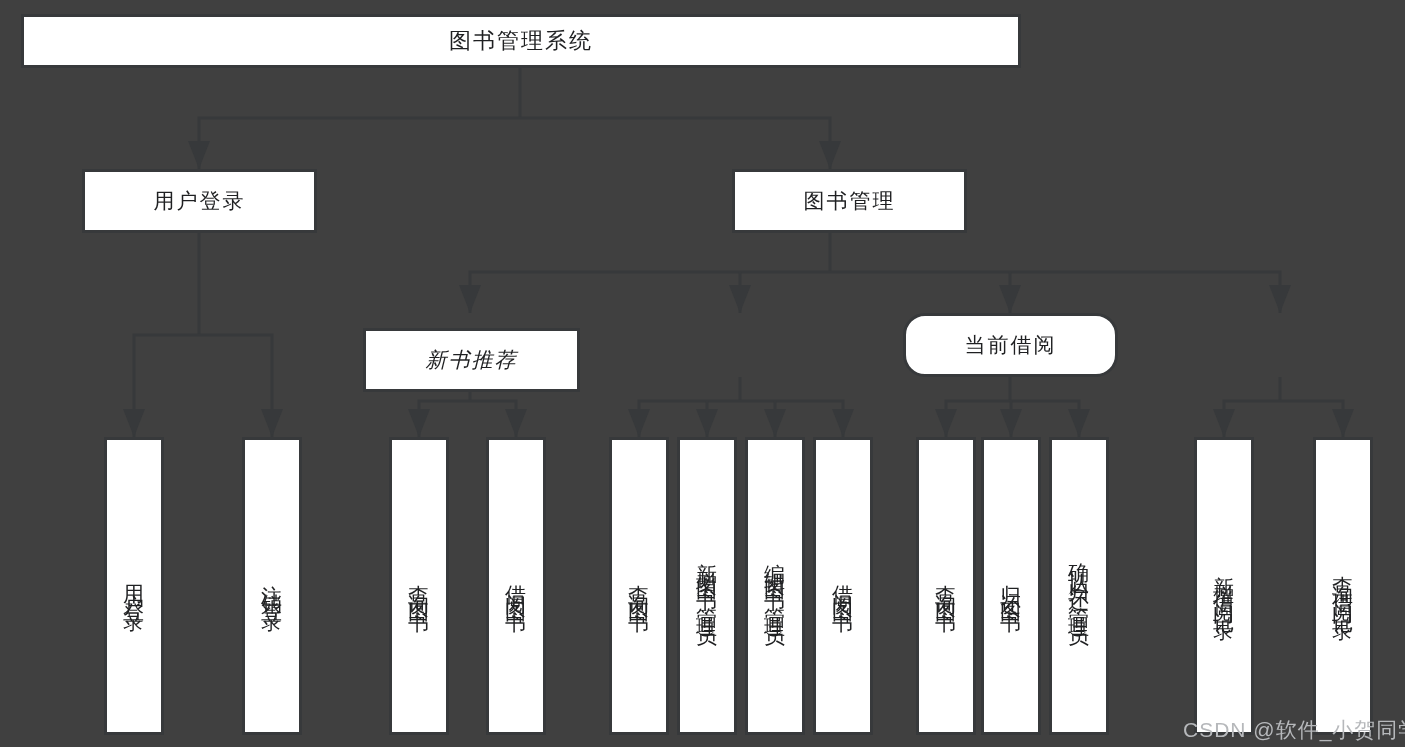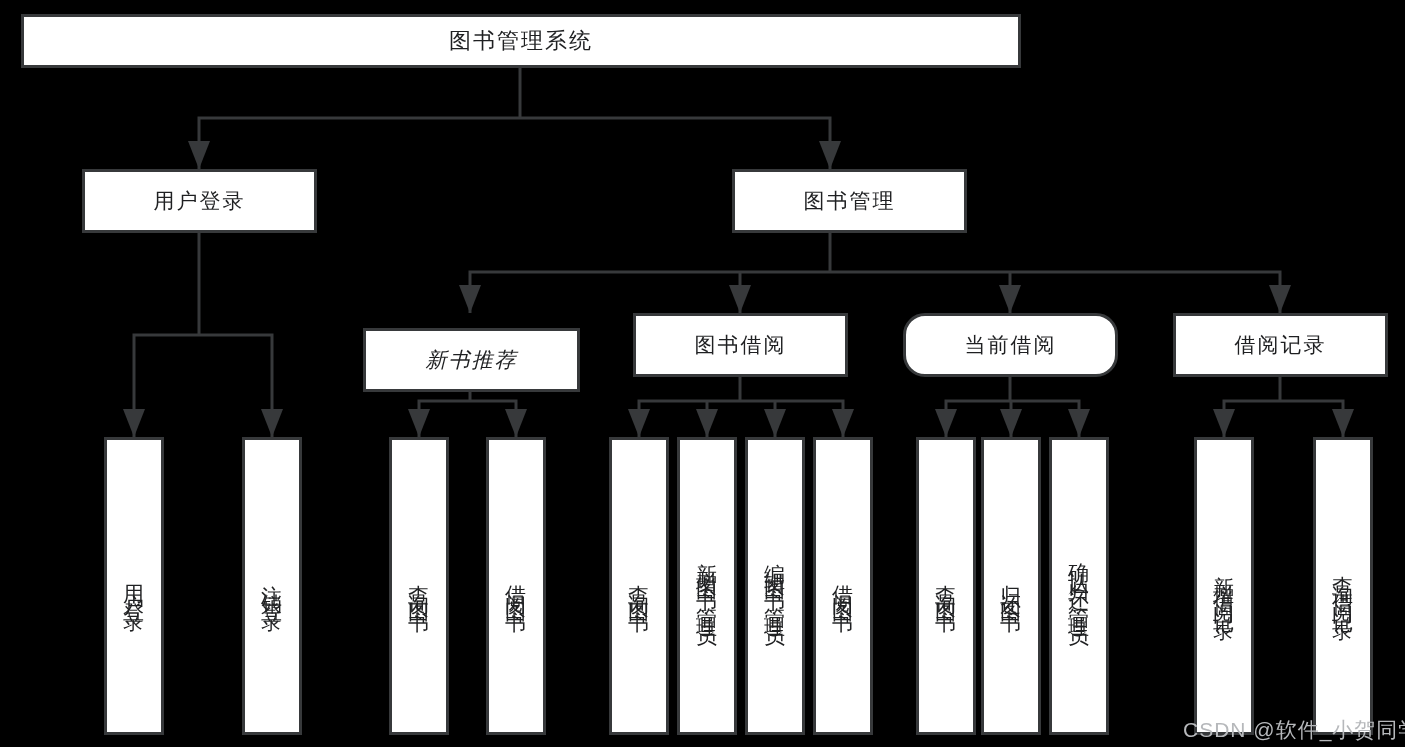--- a/index.html
+++ b/index.html
@@ -1,20 +1,20 @@
 <!DOCTYPE html>
 <html><head>
 <meta charset="utf-8">
 <style>
   html, body { margin: 0; padding: 0; background: #ffffff; }
   #canvas {
     position: relative;
     width: 1405px;
     height: 747px;
-    background: #000000;
+    background: #404040;
     font-family: "Liberation Sans", "DejaVu Sans", sans-serif;
     overflow: hidden;
   }
   #wires { position: absolute; left: 0; top: 0; }
   .node {
     position: absolute;
     box-sizing: border-box;
     background: #ffffff;
     border: 3px solid #37393b;
     color: #1f2022;
@@ -109,28 +109,22 @@
   <div class="node" style="left:82px; top:169px; width:235px; height:64px;">
     <span>用户登录</span>
   </div>
   <div class="node" style="left:712px; top:169px; width:235px; height:64px;margin-left:20px;">
     <span>图书管理</span>
   </div>
 
   <div class="node" style="left:363px; top:328px; width:217px; height:64px;font-style:italic;">
     <span>新书推荐</span>
   </div>
-  <div class="node" style="left:633px; top:313px; width:215px; height:64px;">
-    <span>图书借阅</span>
-  </div>
   <div class="node" style="left:903px; top:313px; width:215px; height:64px;border-radius:22px;">
     <span>当前借阅</span>
-  </div>
-  <div class="node" style="left:1173px; top:313px; width:215px; height:64px;">
-    <span>借阅记录</span>
   </div>
 
   <div class="node vnode" style="left:104px; top:437px; width:60px; height:298px;">
     <span>用户登录</span>
   </div>
   <div class="node vnode" style="left:242px; top:437px; width:60px; height:298px;">
     <span>注销登录</span>
   </div>
 
   <div class="node vnode" style="left:389px; top:437px; width:60px; height:298px;">

